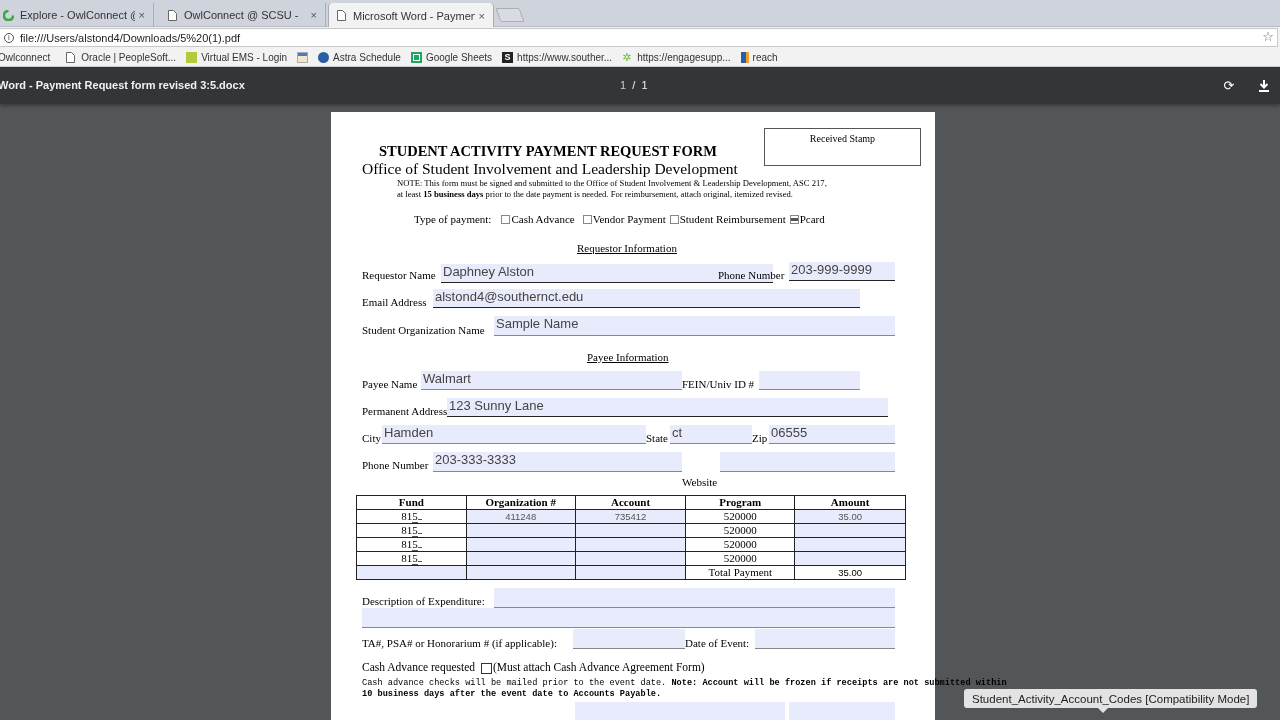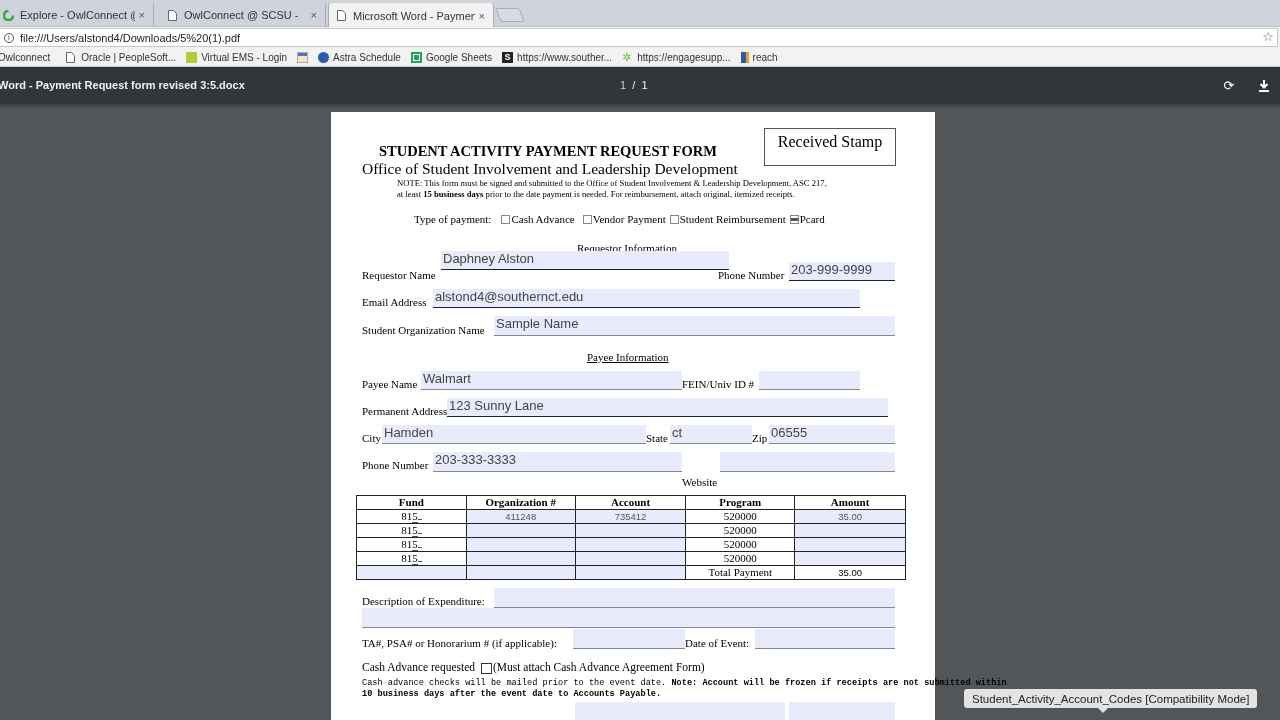--- a/index.html
+++ b/index.html
@@ -31,21 +31,21 @@
   .pdfbar .doc-title { position: absolute; left: -2px; top: 12px; font-size: 11px; font-weight: bold; color: #f1f1f1; white-space: nowrap; }
   .pdfbar .pager { position: absolute; left: 620px; top: 12px; font-size: 11px; color: #f1f1f1; }
   .pdfbar .pager .cur { color: #ccc; }
   .pdfbar .tbtn { position: absolute; top: 9px; width: 18px; height: 18px; color: #fff; font-size: 13px; display: flex; align-items: center; justify-content: center; }
 
   
   .page { position: absolute; left: 331px; top: 112px; width: 604px; height: 620px; background: #fff; font-family: "Liberation Serif", serif; color: #000; }
   .abs { position: absolute; white-space: nowrap; }
   .form-title { left: 48px; top: 31px; font-size: 14.5px; font-weight: bold; }
   .form-sub { left: 31px; top: 48px; font-size: 15.5px; }
-  .stamp { left: 433px; top: 16px; width: 132px; height: 38px; border: 1px solid #555; font-size: 16px; text-align: center; padding-top: 4px; }
+  .stamp { left: 433px; top: 16px; width: 157px; height: 38px; border: 1px solid #555; font-size: 10px; text-align: center; padding-top: 4px; }
   .note { left: 66px; top: 66px; font-size: 8.6px; line-height: 11px; }
   .ptype { left: 83px; top: 101px; font-size: 11px; display: flex; align-items: center; }
   .cb { display: inline-block; width: 9px; height: 9px; border: 1px solid #888; margin: 0 1px 0 8px; vertical-align: middle; }
   .cb.checked { background: linear-gradient(#fff 0 25%, #555 25% 75%, #fff 75%); }
   .section-h { font-size: 11px; text-decoration: underline; }
 
   .lbl { font-size: 11px; }
   .field { position: absolute; background: #e8ebfc; border-bottom: 1px solid #222; font-family: "Liberation Sans", sans-serif; font-size: 13px; color: #444; padding-left: 2px; line-height: 16px; }
   .field.nob { border-bottom: 1px solid #888; }
 
@@ -160,38 +160,38 @@
       </svg>
   </div>
 </div>
 
 <div class="page">
   <div class="abs form-title">STUDENT ACTIVITY PAYMENT REQUEST FORM</div>
   <div class="abs form-sub">Office of Student Involvement and Leadership Development</div>
   <div class="abs stamp">Received Stamp</div>
   <div class="abs note">
     <div>NOTE:  This form must be signed and submitted to the Office of Student Involvement &amp; Leadership Development, ASC 217,</div>
-    <div><span>at least </span><b>15 business days</b><span> prior to the date payment is needed. For reimbursement, attach original, itemized receipts.</span></div>
+    <div><span>at least </span><b>15 business days</b><span> prior to the date payment is needed. For reimbursement, attach original, itemized revised.</span></div>
   </div>
 
   <div class="abs ptype">
     <span style="margin-right:2px;">Type of payment:</span>
     <span class="cb"></span>
       <span>Cash Advance</span>
     <span class="cb"></span>
       <span>Vendor Payment</span>
     <span class="cb" style="margin-left:4px;"></span>
       <span>Student Reimbursement</span>
     <span class="cb checked" style="margin-left:4px;"></span>
       <span>Pcard</span>
   </div>
 
   <div class="abs section-h" style="left:246px; top:130px;">Requestor Information</div>
   <div class="abs lbl" style="left:31px; top:157px;">Requestor Name</div>
-  <div class="field" style="left:110px; top:139px; width:288px; height:19px;">Daphney Alston</div>
+  <div class="field" style="left:110px; top:152px; width:332px; height:19px;">Daphney Alston</div>
   <div class="abs lbl" style="left:387px; top:157px;">Phone Number</div>
   <div class="field" style="left:458px; top:150px; width:106px; height:19px;">203-999-9999</div>
 
   <div class="abs lbl" style="left:31px; top:184px;">Email Address</div>
   <div class="field" style="left:102px; top:177px; width:427px; height:19px;">alstond4@southernct.edu</div>
 
   <div class="abs lbl" style="left:31px; top:212px;">Student Organization Name</div>
   <div class="field nob" style="left:163px; top:204px; width:401px; height:20px;">Sample Name</div>
 
   <div class="abs section-h" style="left:256px; top:239px;">Payee Information</div>

